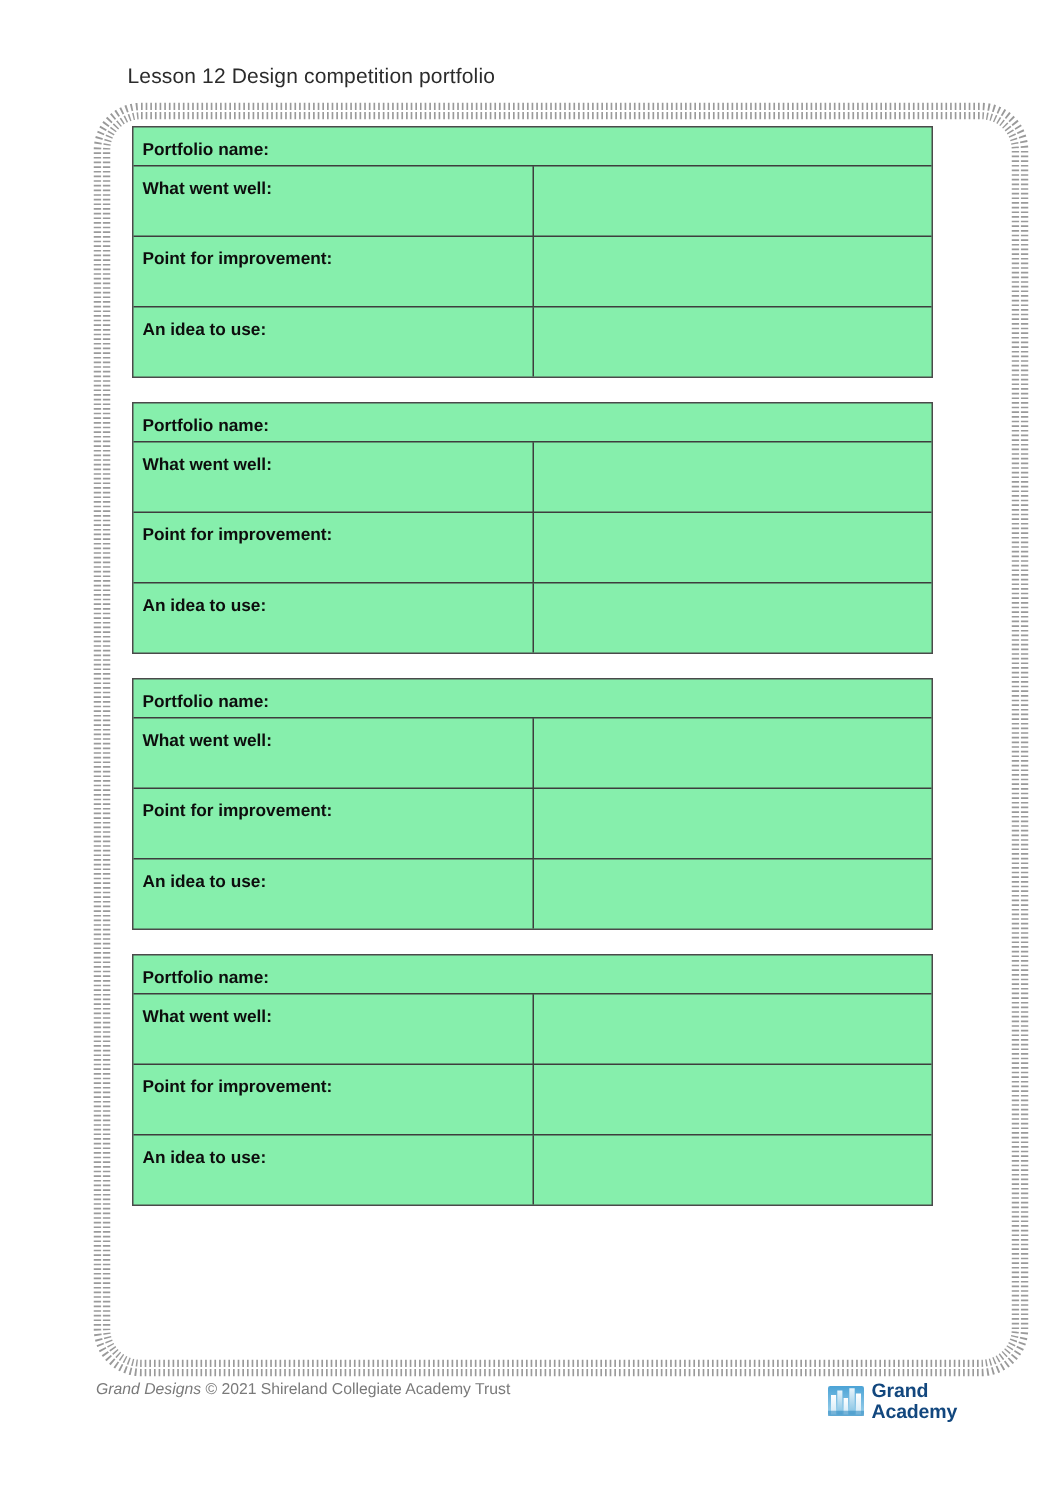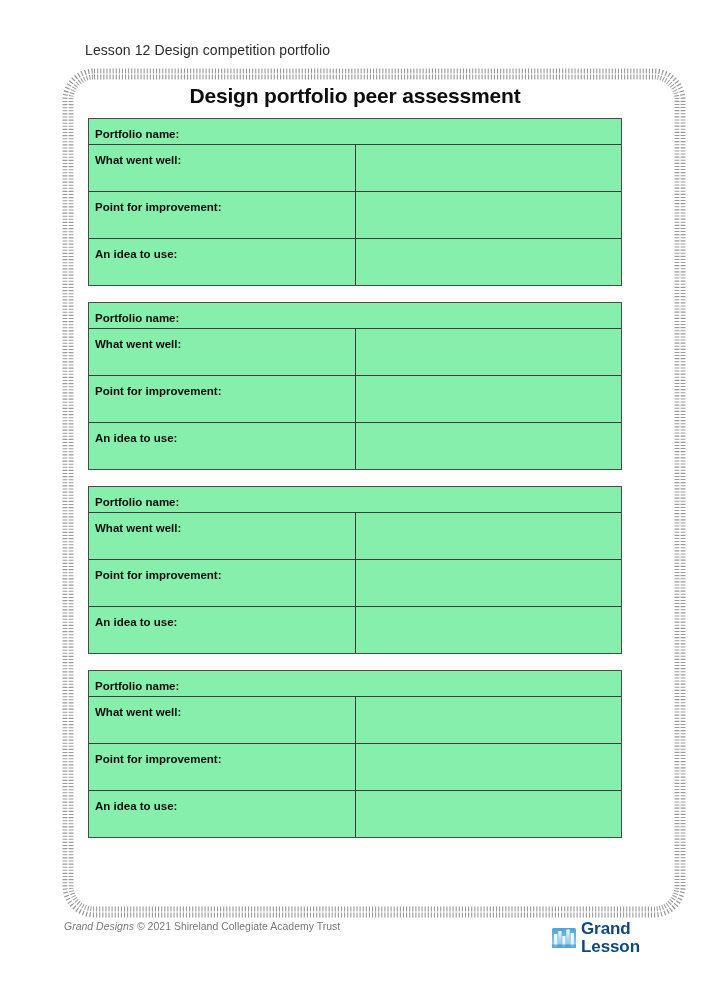--- a/index.html
+++ b/index.html
@@ -118,21 +118,21 @@
   .logo {
     position: absolute;
     left: 552px;
     top: 920px;
     display: flex;
     align-items: center;
     gap: 5px;
   }
   .logo-mark { display: block; }
   .logo-words {
-    font-size: 17px;
+    font-size: 13px;
     font-weight: bold;
     line-height: 1.08;
     color: #12477e;
     letter-spacing: -0.1px;
   }
 </style>
 </head>
 <body>
 
 <div class="page-header">Lesson 12 Design competition portfolio</div>
@@ -142,21 +142,20 @@
     <defs>
       <path id="frame-path" d="M 32 6 H 592 A 26 26 0 0 1 618 32 V 818 A 26 26 0 0 1 592 844 H 32 A 26 26 0 0 1 6 818 V 32 A 26 26 0 0 1 32 6 Z"></path>
     </defs>
     <use href="#frame-path" fill="none" stroke="#9a9a9a" stroke-width="11" stroke-dasharray="1.1 2.0" stroke-linecap="butt"></use>
     <use href="#frame-path" fill="none" stroke="#ffffff" stroke-width="1.2"></use>
   </svg>
 </div>
 
 <div class="sheet">
 
-  <div class="sheet-title">Design portfolio peer assessment</div>
 
   <div class="assess-block">
     <table class="block-table">
       <tbody>
           <tr>
         <td class="name-cell" colspan="2">
           <span class="cell-label">Portfolio name:</span>
         </td>
       </tr>
       <tr>
@@ -298,15 +297,15 @@
       <rect x="2" y="7" width="3.4" height="13" fill="url(#bar1)"></rect>
       <rect x="6.2" y="4" width="3.4" height="16" fill="url(#bar2)"></rect>
       <rect x="10.4" y="9" width="3.0" height="11" fill="url(#bar1)"></rect>
       <rect x="14.2" y="2.5" width="3.6" height="17.5" fill="url(#bar2)"></rect>
       <rect x="18.6" y="6" width="3.4" height="14" fill="url(#bar1)"></rect>
       <rect x="0" y="17.5" width="24" height="3.5" fill="#2a87c0" opacity="0.55"></rect>
     </svg>
   </span>
   <span class="logo-words">
     <span>Grand</span><br>
-    <span>Lesson</span>
+    <span>Academy</span>
   </span>
 </div>
 
 </body></html>

